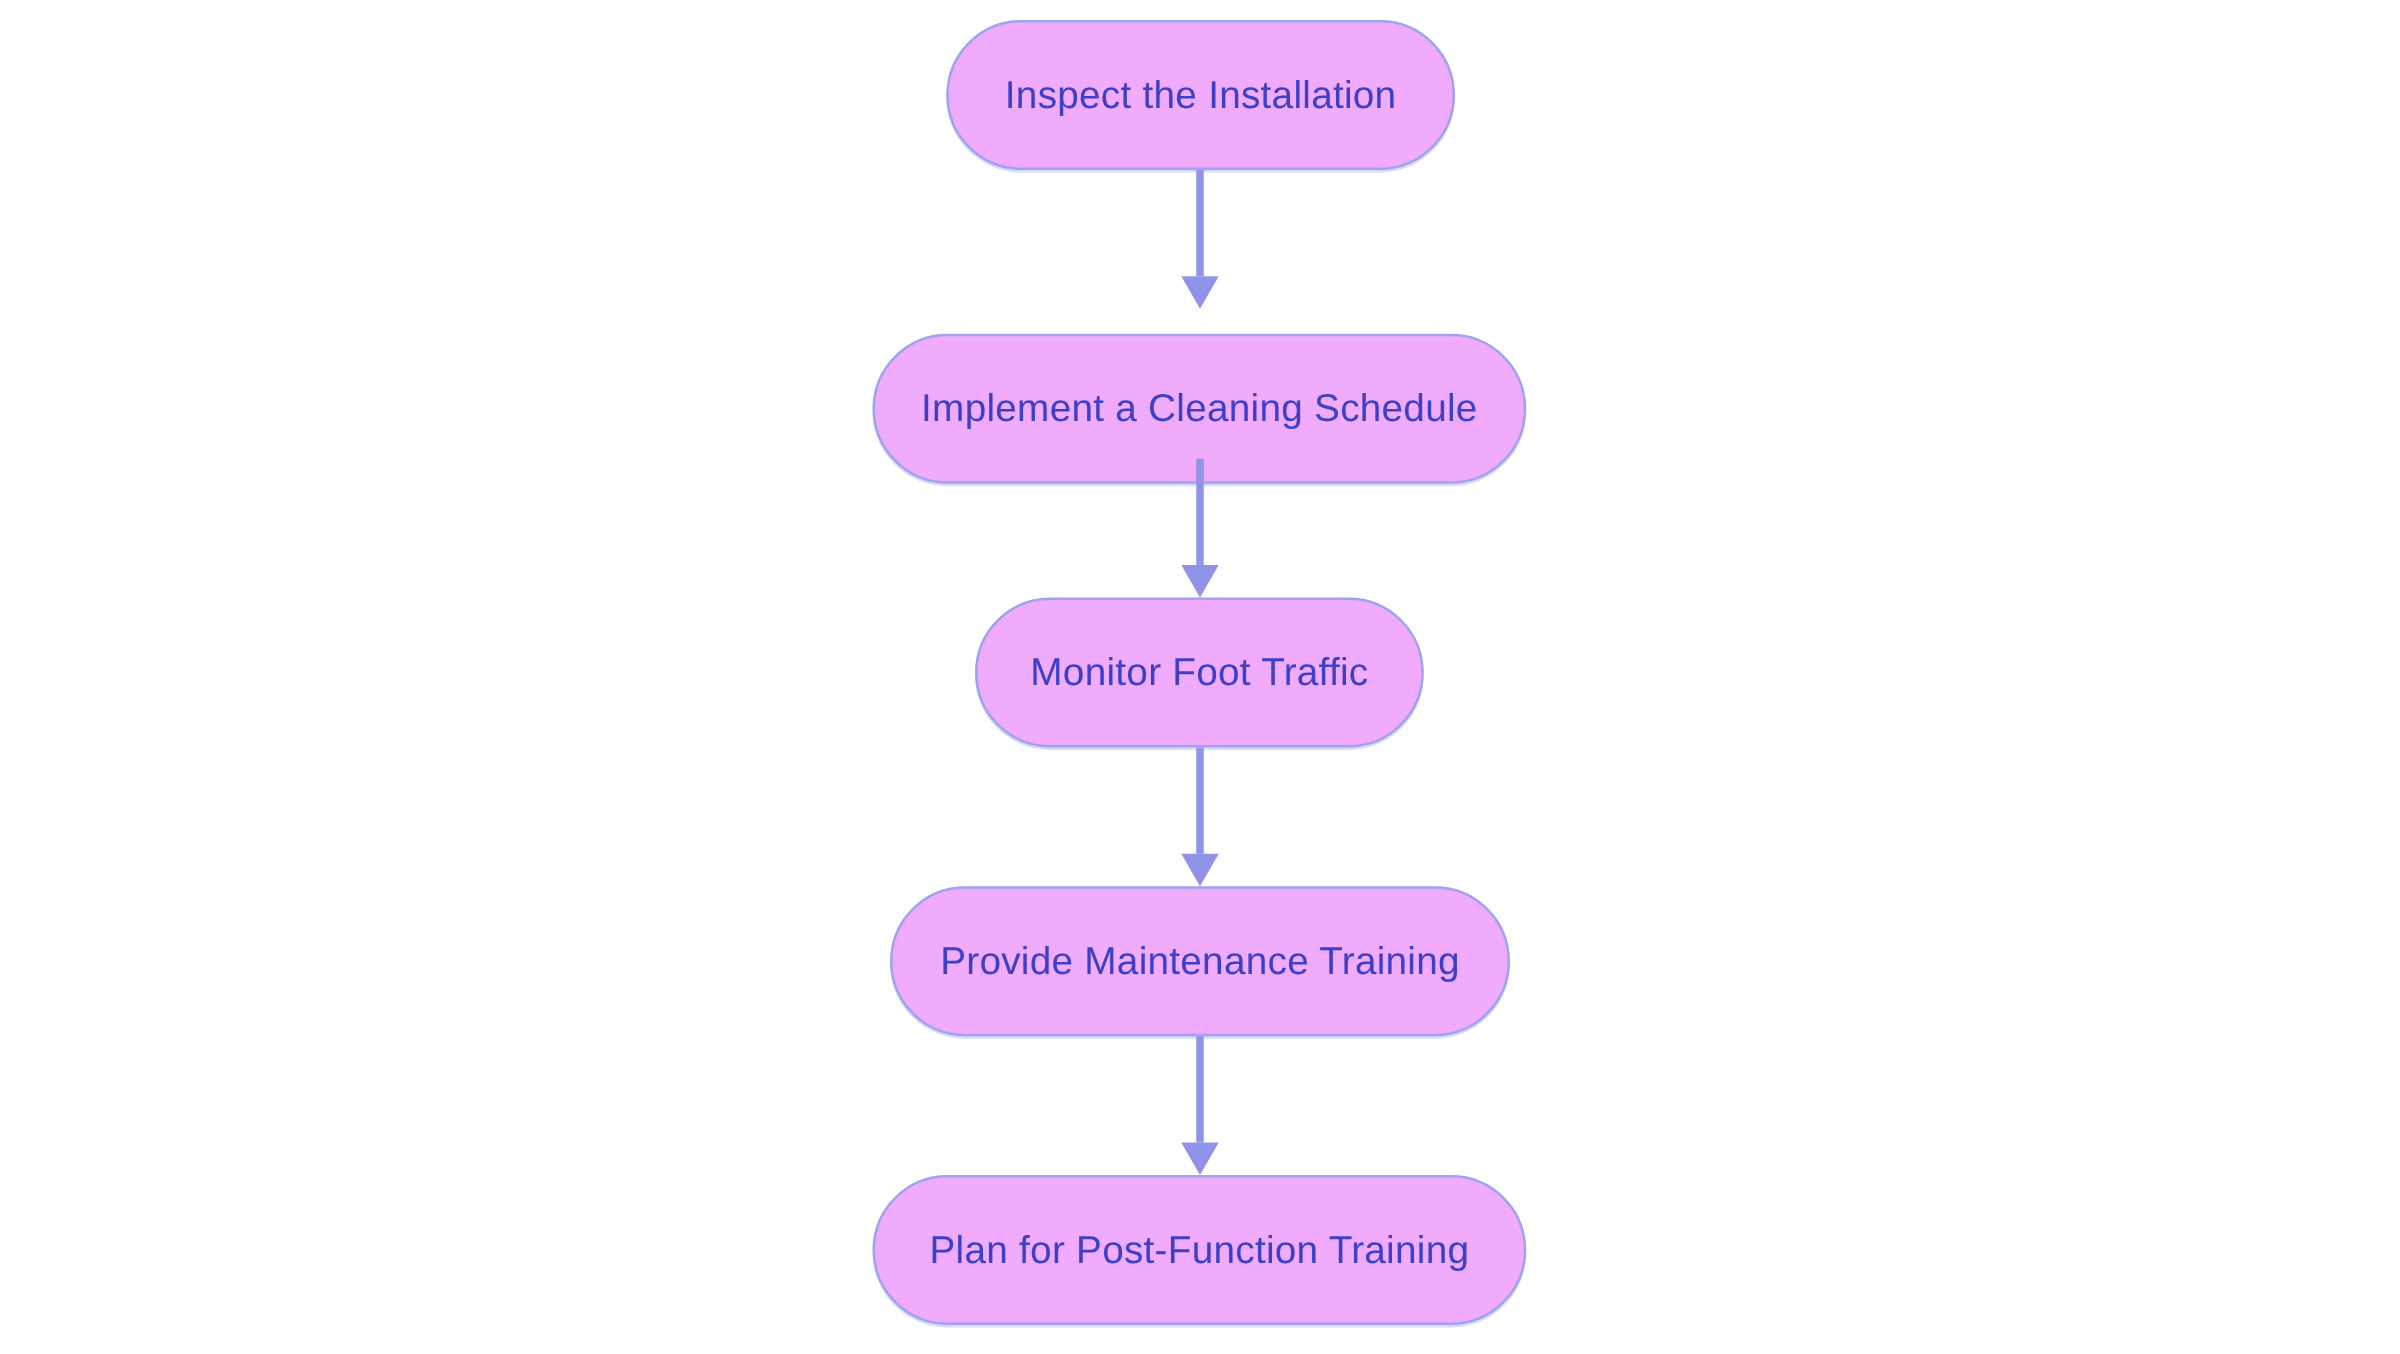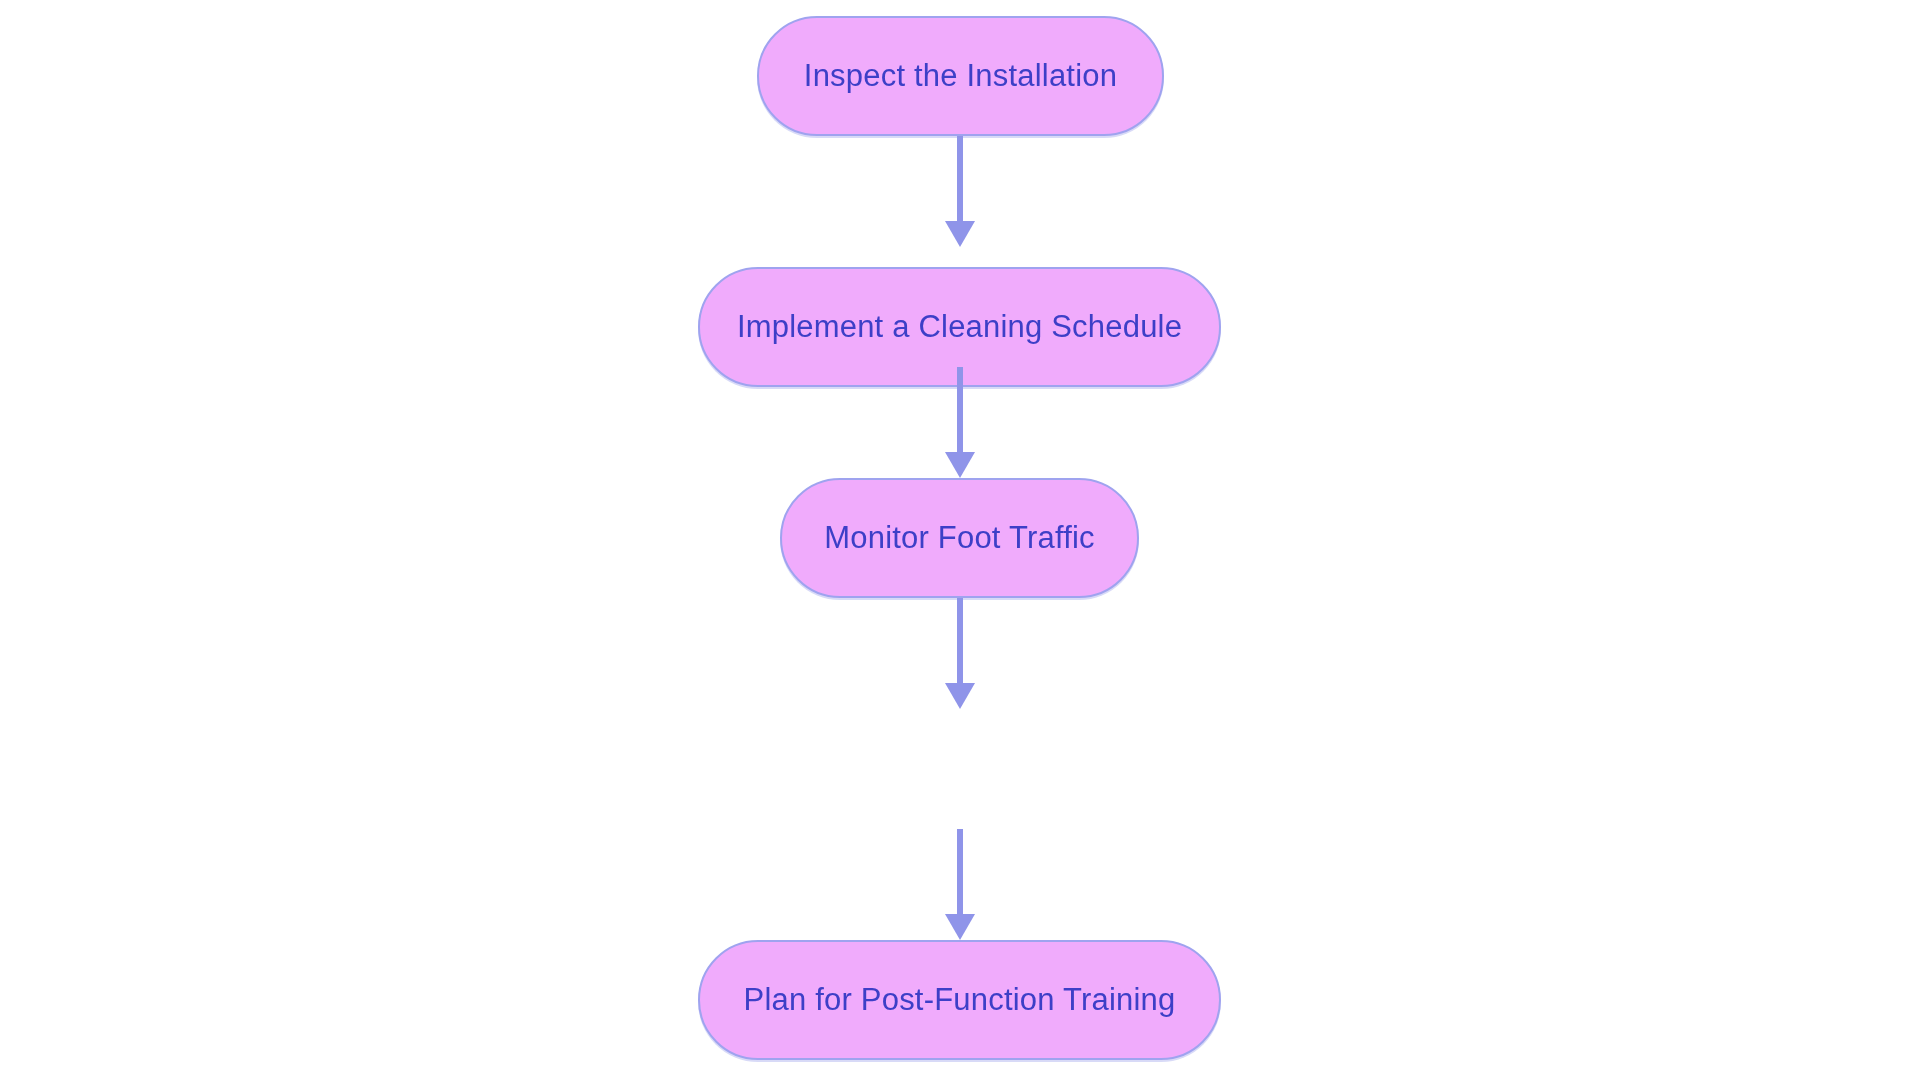--- a/index.html
+++ b/index.html
@@ -88,20 +88,23 @@
 
   <div class="node node-3">
     <span>Monitor Foot Traffic</span>
   </div>
 
   <div class="connector connector-3">
     <div class="line"></div>
     <div class="head"></div>
   </div>
 
+  <div class="node node-4">
+    <span>Provide Maintenance Training</span>
+  </div>
 
   <div class="connector connector-4">
     <div class="line"></div>
     <div class="head"></div>
   </div>
 
   <div class="node node-5">
     <span>Plan for Post-Function Training</span>
   </div>
 

